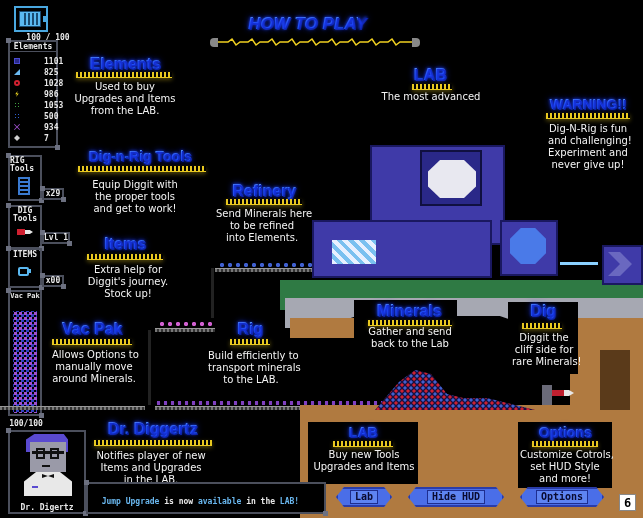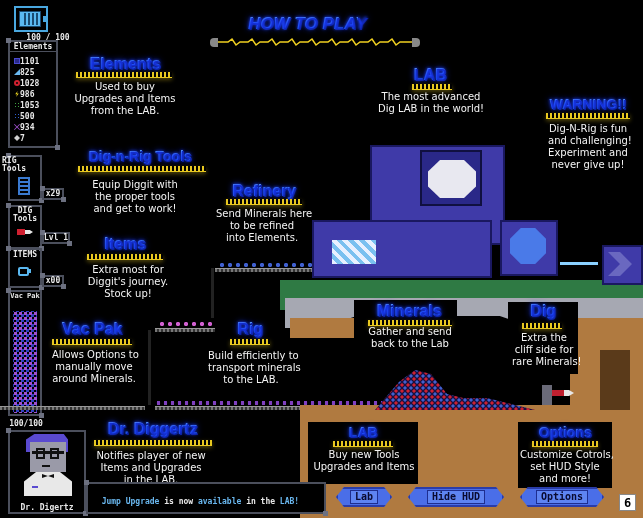--- a/index.html
+++ b/index.html
@@ -13,21 +13,21 @@
 .frame::after{bottom:-4px;right:-4px}
 .lbl{position:absolute;font-size:8px;color:#e8e8e8;text-align:center;line-height:8px;font-weight:bold}
 .title{position:absolute;font-family:"Liberation Sans",sans-serif;font-weight:bold;color:#3aa0ff;
  text-shadow:0 0 3px #1a3cff,0 0 6px #1a30c8,1px 1px 0 #0a1a80;background:linear-gradient(#8fe0ff,#2a7cff 60%,#1a4ad0);-webkit-background-clip:text;background-clip:text;-webkit-text-fill-color:transparent;white-space:nowrap;text-align:center}
 .wave{position:absolute;height:6px;
  background:repeating-linear-gradient(90deg,#e8c820 0 2px,transparent 2px 4px);
  border-bottom:1px solid #e8c820;box-shadow:0 2px 4px rgba(232,200,32,.35)}
 .desc{position:absolute;font-family:"DejaVu Sans",sans-serif;font-size:10px;line-height:12px;color:#f4f4f4;text-align:center;white-space:nowrap}
 .elrow{position:absolute;left:14px;width:40px;height:10px;font-size:8px;font-weight:bold;color:#e8e8e8}
 .elrow .ico{position:absolute;left:0;top:1px;width:6px;height:6px}
-.elrow .num{position:absolute;left:6px;top:0}
+.elrow .num{position:absolute;left:30px;top:0}
 .btn{position:absolute;height:20px;background:#4a6ee8;border:2px solid #2a3ca8;
  clip-path:polygon(8px 0,calc(100% - 8px) 0,100% 50%,calc(100% - 8px) 100%,8px 100%,0 50%);
  display:flex;align-items:center;justify-content:center}
 .btn span{background:#5e84f2;border:1px solid #1e2e90;padding:0 4px;font-size:10px;line-height:12px;font-weight:bold;color:#0a0a30}
 .rail{position:absolute;height:4px;background:repeating-linear-gradient(90deg,#777 0 2px,#333 2px 4px);border-top:1px solid #999}
 .vrail{position:absolute;width:3px;background:#222}
 </style>
 </head>
 <body>
 
@@ -74,21 +74,21 @@
   <div class="elrow" style="top:123px">
       <span class="ico" style="background:#a050d0;clip-path:polygon(0 10%,10% 0,50% 40%,90% 0,100% 10%,60% 50%,100% 90%,90% 100%,50% 60%,10% 100%,0 90%,40% 50%)"></span>
       <span class="num">934</span>
     </div>
   <div class="elrow" style="top:134px">
       <span class="ico" style="background:#d0d0d0;clip-path:polygon(50% 0,100% 50%,50% 100%,0 50%)"></span>
       <span class="num">7</span>
     </div>
 
   <div class="frame" style="left:8px;top:155px;width:34px;height:46px"></div>
-  <div class="lbl" style="left:2px;top:157px;width:14px;white-space:normal">RIG Tools</div>
+  <div class="lbl" style="left:10px;top:157px;width:14px;white-space:normal">RIG Tools</div>
   <div class="abs" style="left:18px;top:177px;width:12px;height:18px;border-left:2px solid #3a7ad0;border-right:2px solid #3a7ad0;background:repeating-linear-gradient(#3a7ad0 0 2px,transparent 2px 4px)"></div>
   <div class="frame" style="left:42px;top:188px;width:22px;height:12px"></div>
   <div class="lbl" style="left:43px;top:190px;width:20px">x29</div>
 
   <div class="frame" style="left:8px;top:205px;width:34px;height:44px"></div>
   <div class="lbl" style="left:10px;top:207px;width:30px;white-space:normal">DIG Tools</div>
   <div class="abs" style="left:17px;top:229px;width:16px;height:6px">
     <div class="abs" style="left:0;top:0;width:8px;height:6px;background:#d02030"></div>
     <div class="abs" style="left:8px;top:1px;width:8px;height:4px;background:#e8e8e8;clip-path:polygon(0 0,60% 0,100% 50%,60% 100%,0 100%)"></div>
   </div>
@@ -146,21 +146,21 @@
 <div class="wave" style="left:78px;top:166px;width:128px"></div>
 <div class="desc" style="left:80px;top:179px;width:110px">
   <div>Equip Diggit with</div>
     <div>the proper tools</div>
     <div>and get to work!</div>
 </div>
 
 <div class="title" style="left:90px;top:235px;width:70px;font-size:16px">Items</div>
 <div class="wave" style="left:87px;top:254px;width:76px"></div>
 <div class="desc" style="left:80px;top:264px;width:96px">
-  <div>Extra most for</div>
+  <div>Extra help for</div>
     <div>Diggit's journey.</div>
     <div>Stock up!</div>
 </div>
 
 <div class="title" style="left:52px;top:320px;width:80px;font-size:16px">Vac Pak</div>
 <div class="wave" style="left:52px;top:339px;width:80px"></div>
 <div class="desc" style="left:52px;top:349px;width:84px">
   <div>Allows Options to</div>
     <div>manually move</div>
     <div>around Minerals.</div>
@@ -171,21 +171,20 @@
 <div class="desc" style="left:96px;top:450px;width:110px">
   <div>Notifies player of new</div>
     <div>Items and Upgrades</div>
     <div>in the LAB.</div>
 </div>
 
 <div class="title" style="left:410px;top:66px;width:40px;font-size:16px">LAB</div>
 <div class="wave" style="left:412px;top:84px;width:40px"></div>
 <div class="desc" style="left:372px;top:91px;width:118px">
     <div>The most advanced</div>
-    <div>Dig LAB in the world!</div>
 </div>
 
 <div class="title" style="left:545px;top:96px;width:86px;font-size:14px">WARNING!!</div>
 <div class="wave" style="left:546px;top:113px;width:84px"></div>
 <div class="desc" style="left:548px;top:123px;width:80px">
   <div>Dig-N-Rig is fun</div>
     <div>and challenging!</div>
     <div>Experiment and</div>
     <div>never give up!</div>
 </div>
@@ -242,21 +241,21 @@
   <div class="wave" style="left:368px;top:320px;width:84px"></div>
   <div class="desc" style="left:368px;top:326px;width:84px">
     <div>Gather and send</div>
       <div>back to the Lab</div>
   </div>
 
   <div class="abs" style="left:508px;top:302px;width:70px;height:72px;background:#000"></div>
   <div class="title" style="left:525px;top:302px;width:36px;font-size:16px">Dig</div>
   <div class="wave" style="left:522px;top:323px;width:40px"></div>
   <div class="desc" style="left:512px;top:332px;width:64px">
-    <div>Extra the</div>
+    <div>Diggit the</div>
       <div>cliff side for</div>
       <div>rare Minerals!</div>
   </div>
 
   <div class="abs" style="left:375px;top:370px;width:160px;height:40px;
     clip-path:polygon(0 100%,15% 30%,25% 0,35% 10%,45% 60%,55% 70%,70% 70%,100% 100%);
     background:radial-gradient(circle,#d02030 35%,transparent 40%) 0 0/6px 6px,radial-gradient(circle,#4060d0 35%,transparent 40%) 3px 3px/6px 6px,#1a1040"></div>
 
   <div class="abs" style="left:542px;top:385px;width:10px;height:20px;background:#6a6a78"></div>
   <div class="abs" style="left:552px;top:390px;width:12px;height:6px;background:#c02030"></div>

